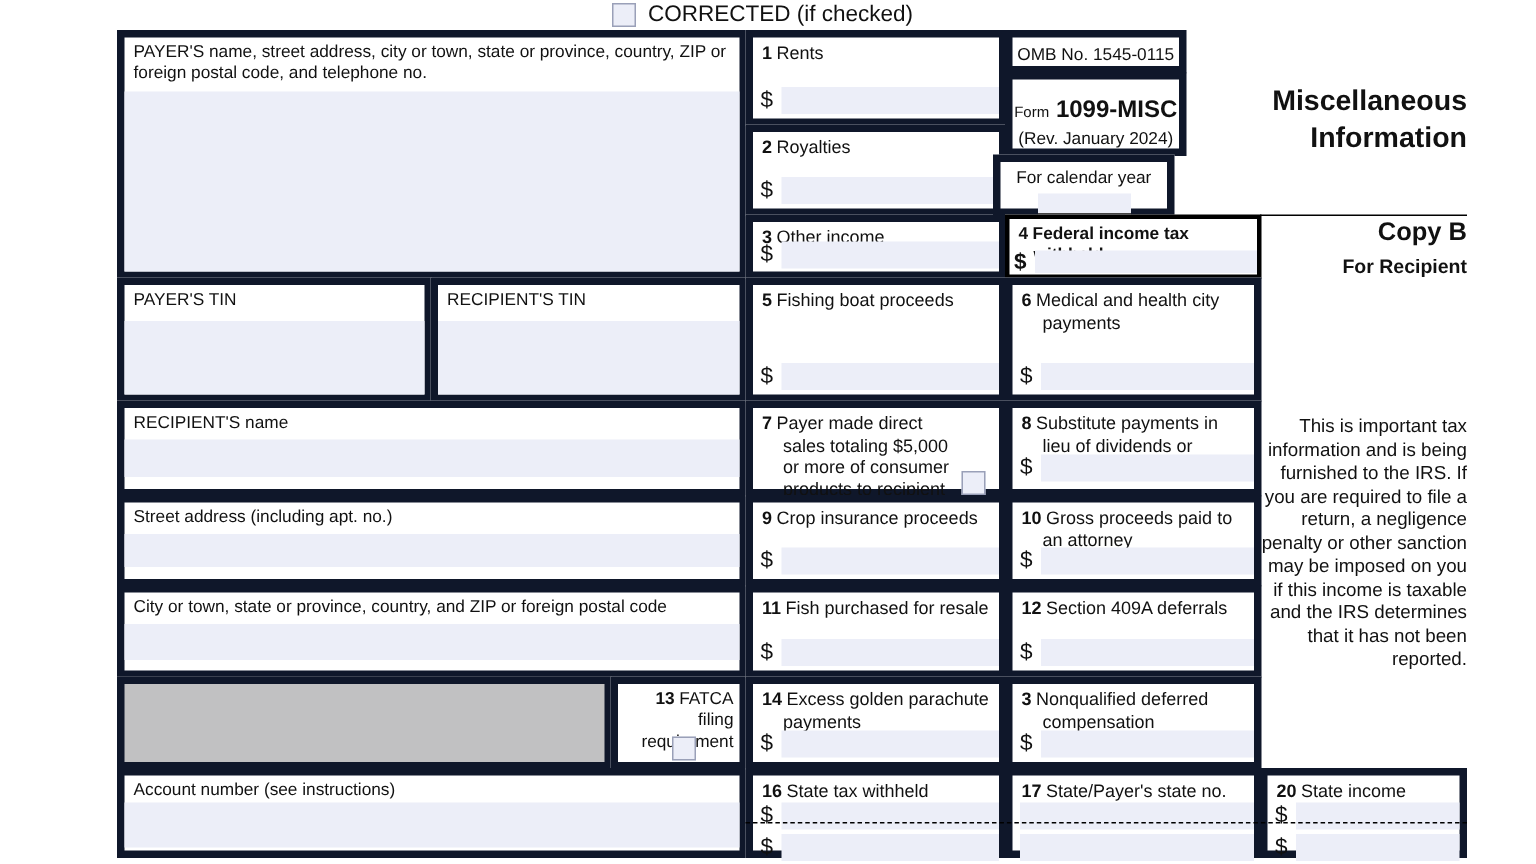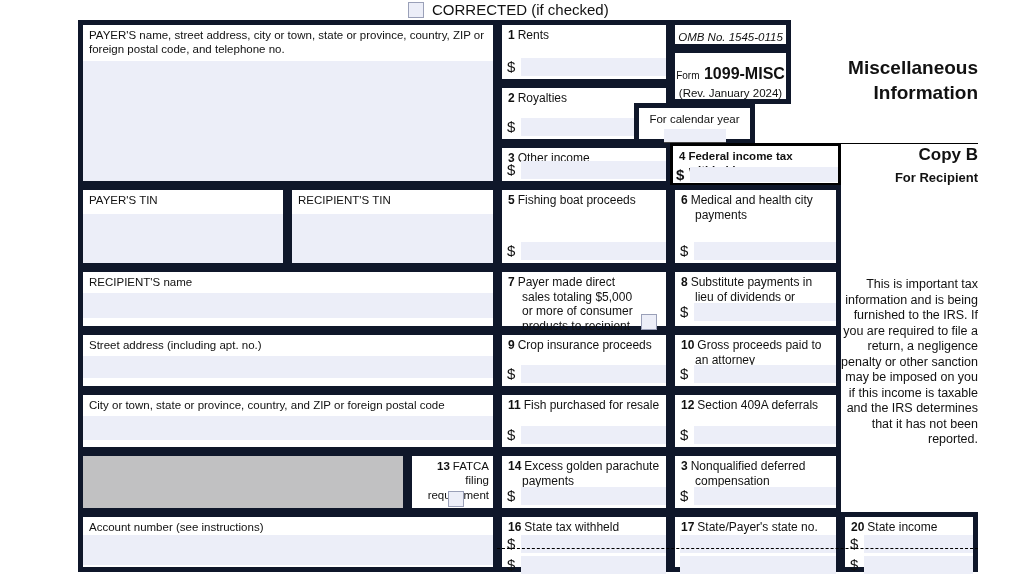--- a/index.html
+++ b/index.html
@@ -134,30 +134,30 @@
       <span class="cur">$</span>
       <span class="strip"></span>
     </div>
     <div class="amt" style="left:5px;right:0;top:38px;">
       <span class="cur">$</span>
       <span class="strip"></span>
     </div>
   </div>
 
   <div class="c" style="left:670px;top:20px;width:121px;height:29px;">
-    <div style="font-size:11.5px;text-align:center;padding-top:6px;font-style:italic;">OMB No. 1545-0115</div>
+    <div style="font-size:11.5px;text-align:center;padding-top:6px;">OMB No. 1545-0115</div>
   </div>
   <div class="c" style="left:670px;top:48px;width:121px;height:56px;">
     <div style="text-align:center;padding-top:12px;">
       <span style="font-size:10px;">Form</span>
       <span style="font-size:16px;font-weight:bold;">1099-MISC</span>
     </div>
     <div style="font-size:11.5px;text-align:center;padding-top:4px;">(Rev. January 2024)</div>
   </div>
-  <div class="c" style="left:634px;top:103px;width:121px;height:41px;">
+  <div class="c" style="left:662px;top:103px;width:121px;height:41px;">
     <div style="font-size:11.5px;text-align:center;padding-top:5px;">For calendar year</div>
     <div style="margin:4px auto 0 auto;width:62px;height:13px;background:#eceef8;border-bottom:1.5px solid #444;"></div>
   </div>
 
   <div class="c" style="left:670px;top:143px;width:171px;height:43px;border:3px solid #000;">
     <span class="bl b" style="font-size:11.5px;padding-left:16px;text-indent:-10px;"><span class="n">4</span><span>Federal income tax withheld</span></span>
     <div class="amt" style="left:3px;right:0;bottom:1px;height:16px;">
       <span class="cur b">$</span>
       <span class="strip" style="height:15px;"></span>
     </div>

